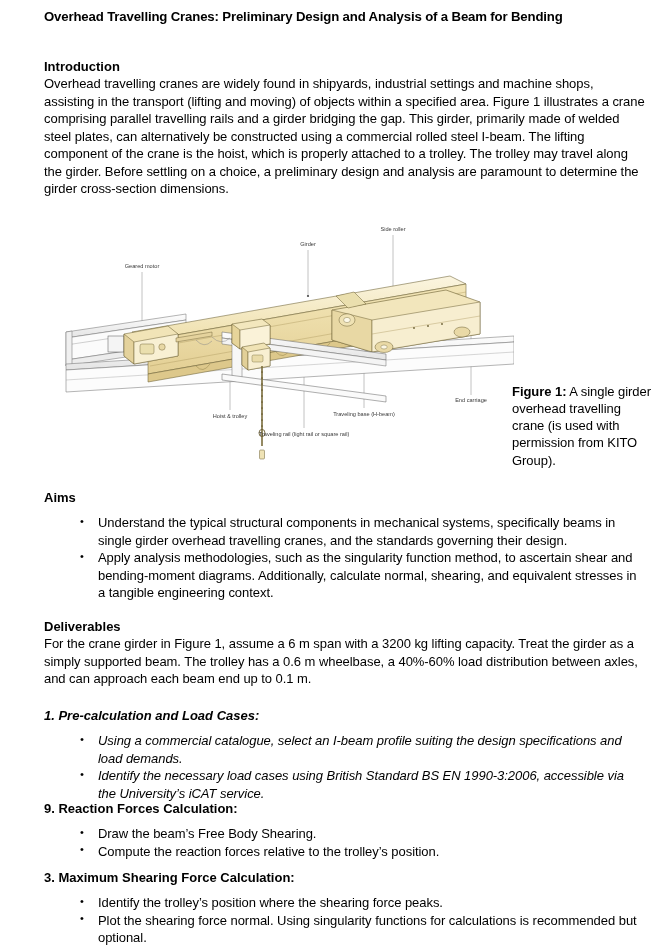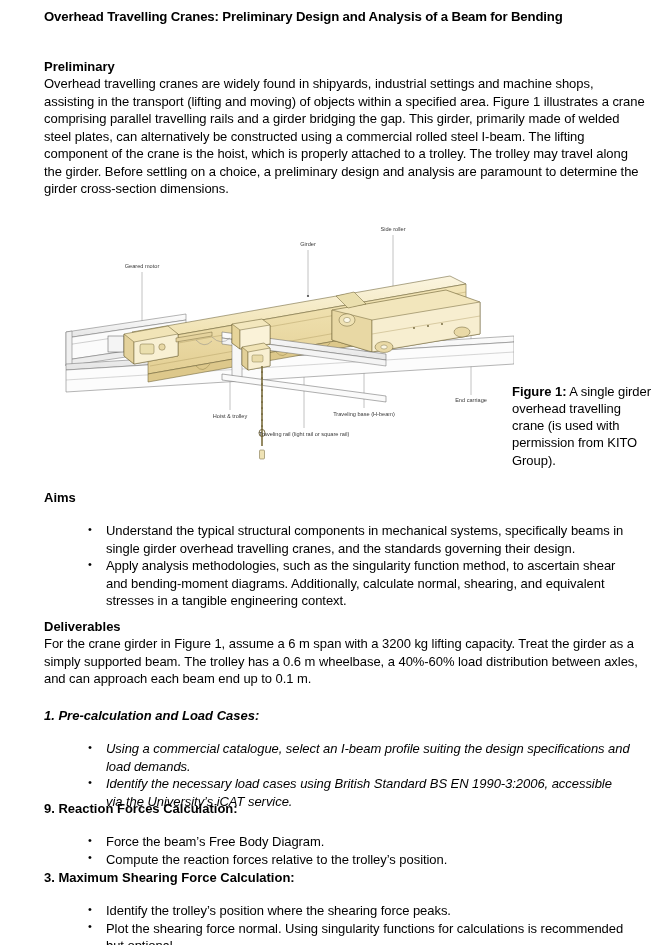--- a/index.html
+++ b/index.html
@@ -53,21 +53,21 @@
 
   .block {
     position: absolute;
     left: 44px;
     width: 602px;
   }
 
   
   ul.bullets {
     list-style: none;
-    margin: 16px;
+    margin: 8px;
     padding: 0;
   }
   ul.bullets > li {
     position: relative;
     padding-left: 46px;
     font-size: 13px;
     line-height: 1.345;
     letter-spacing: -0.05px;
     margin: 0 0 0 0;
   }
@@ -107,21 +107,21 @@
   }
 </style>
 </head>
 <body>
 
 <div class="page">
 
   <div class="doc-title">Overhead Travelling Cranes: Preliminary Design and Analysis of a Beam for Bending</div>
 
   <div class="block" style="top:58px;">
-    <div class="section-heading">Preliminary</div>
+    <div class="section-heading">Introduction</div>
     <div class="body-text">Overhead travelling cranes are widely found in shipyards, industrial settings and machine shops, assisting in the transport (lifting and moving) of objects within a specified area. Figure 1 illustrates a crane comprising parallel travelling rails and a girder bridging the gap. This girder, primarily made of welded steel plates, can alternatively be constructed using a commercial rolled steel I-beam. The lifting component of the crane is the hoist, which is properly attached to a trolley. The trolley may travel along the girder. Before settling on a choice, a preliminary design and analysis are paramount to determine the girder cross-section dimensions.</div>
   </div>
 
   <div class="figure-wrap">
     <svg width="478" height="255" viewBox="0 0 478 255" xmlns="http://www.w3.org/2000/svg">
       <defs>
         <linearGradient id="gGirderTop" x1="0" y1="0" x2="0" y2="1">
           <stop offset="0" stop-color="#fbf5e0"></stop>
           <stop offset="1" stop-color="#efe0ad"></stop>
         </linearGradient>
@@ -306,21 +306,21 @@
     <div class="section-heading">1. Pre-calculation and Load Cases:</div>
     <ul class="bullets">
       <li>Using a commercial catalogue, select an I-beam profile suiting the design specifications and load demands.</li>
       <li>Identify the necessary load cases using British Standard BS EN 1990-3:2006, accessible via the University’s iCAT service.</li>
     </ul>
   </div>
 
   <div class="block" style="top:800px;">
     <div class="section-heading">9. Reaction Forces Calculation:</div>
     <ul class="bullets">
-      <li>Force the beam’s Free Body Diagram.</li>
+      <li>Draw the beam’s Free Body Shearing.</li>
       <li>Compute the reaction forces relative to the trolley’s position.</li>
     </ul>
   </div>
 
   <div class="block" style="top:869px;">
     <div class="section-heading">3. Maximum Shearing Force Calculation:</div>
     <ul class="bullets">
       <li>Identify the trolley’s position where the shearing force peaks.</li>
       <li>Plot the shearing force normal. Using singularity functions for calculations is recommended but optional.</li>
     </ul>

